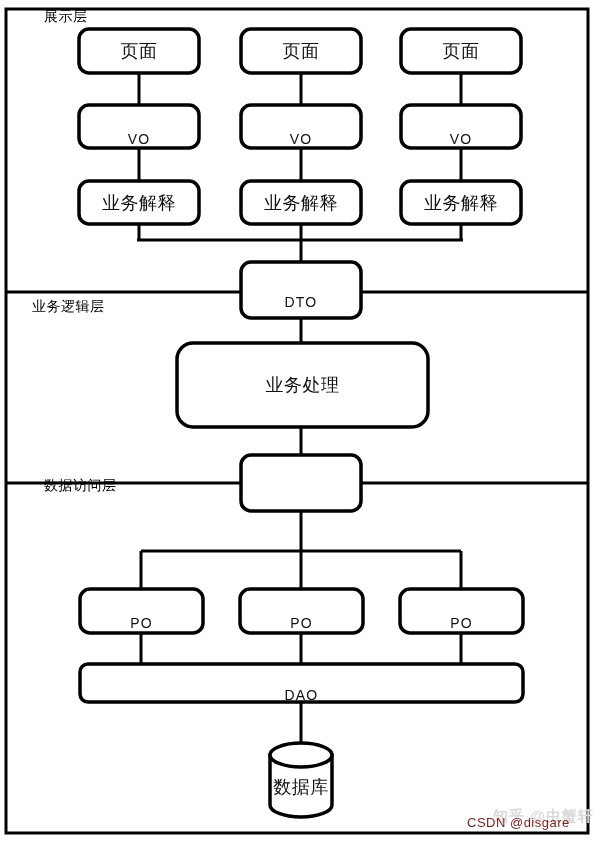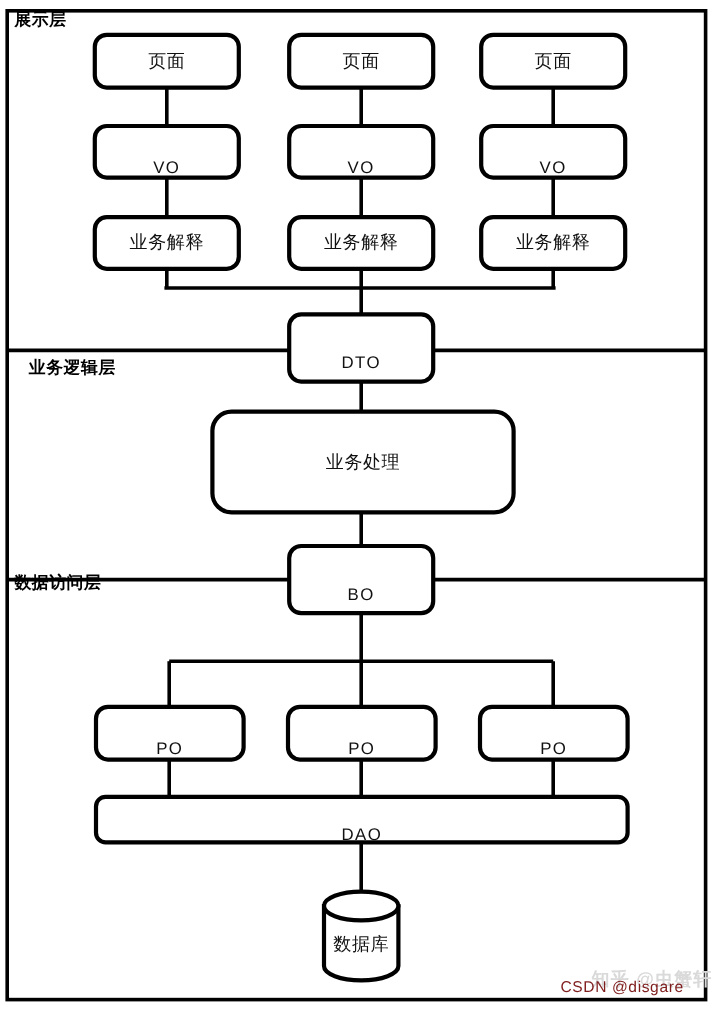--- a/index.html
+++ b/index.html
@@ -55,37 +55,38 @@
     stroke: #000000;
     stroke-width: 3.5;
   }
   .node-label {
     position: absolute;
     display: flex;
     align-items: center;
     justify-content: center;
     text-align: center;
     color: #111111;
-    font-size: 15px;
+    font-size: 18px;
     letter-spacing: 0.5px;
     white-space: nowrap;
     pointer-events: none;
   }
   .node-label.latin {
     font-size: 14px;
     letter-spacing: 1.2px;
     margin-top: 12px;
   }
   .layer-label {
     position: absolute;
     color: #000000;
     font-size: 14px;
-    font-weight: bold;
+    font-weight: normal;
     letter-spacing: 0.5px;
     white-space: nowrap;
+    margin-left: 32px;
   }
   .watermark {
     position: absolute;
     right: 8px;
     bottom: 10px;
     width: 140px;
     height: 26px;
   }
   .wm-zhihu {
     position: absolute;
@@ -172,38 +173,37 @@
 
     <rect class="node-box" x="80" y="664" width="443" height="38" rx="8" ry="8"></rect>
 
     <g>
       <path class="cyl-body" d="M 270 755 L 270 805 A 31 12 0 0 0 332 805 L 332 755 Z"></path>
       <ellipse class="cyl-top" cx="301" cy="755" rx="31" ry="12"></ellipse>
     </g>
   </svg>
 
   <div class="layer-label" style="left:12px; top:8px;">展示层</div>
-  <div class="layer-label" style="left:24px; top:298px;">业务逻辑层</div>
+  <div class="layer-label" style="left:0; top:298px;">业务逻辑层</div>
   <div class="layer-label" style="left:12px; top:477px;">数据访问层</div>
 
   <div class="node-label" style="left:79px; top:29px; width:120px; height:44px;">页面</div>
   <div class="node-label" style="left:241px; top:29px; width:120px; height:44px;">页面</div>
   <div class="node-label" style="left:401px; top:29px; width:120px; height:44px;">页面</div>
 
   <div class="node-label latin" style="left:79px; top:105px; width:120px; height:43px;">VO</div>
   <div class="node-label latin" style="left:241px; top:105px; width:120px; height:43px;">VO</div>
   <div class="node-label latin" style="left:401px; top:105px; width:120px; height:43px;">VO</div>
 
   <div class="node-label" style="left:79px; top:181px; width:120px; height:43px;">业务解释</div>
   <div class="node-label" style="left:241px; top:181px; width:120px; height:43px;">业务解释</div>
   <div class="node-label" style="left:401px; top:181px; width:120px; height:43px;">业务解释</div>
 
   <div class="node-label" style="left:177px; top:343px; width:251px; height:84px;">业务处理</div>
   <div class="node-label latin" style="left:241px; top:262px; width:120px; height:56px;">DTO</div>
-  <div class="node-label latin" style="left:241px; top:455px; width:120px; height:56px;">BO</div>
 
   <div class="node-label latin" style="left:80px; top:589px; width:123px; height:44px;">PO</div>
   <div class="node-label latin" style="left:240px; top:589px; width:123px; height:44px;">PO</div>
   <div class="node-label latin" style="left:400px; top:589px; width:123px; height:44px;">PO</div>
 
   <div class="node-label latin" style="left:80px; top:664px; width:443px; height:38px;">DAO</div>
 
   <div class="node-label" style="left:270px; top:770px; width:62px; height:34px;">数据库</div>
 
   <div class="watermark">

